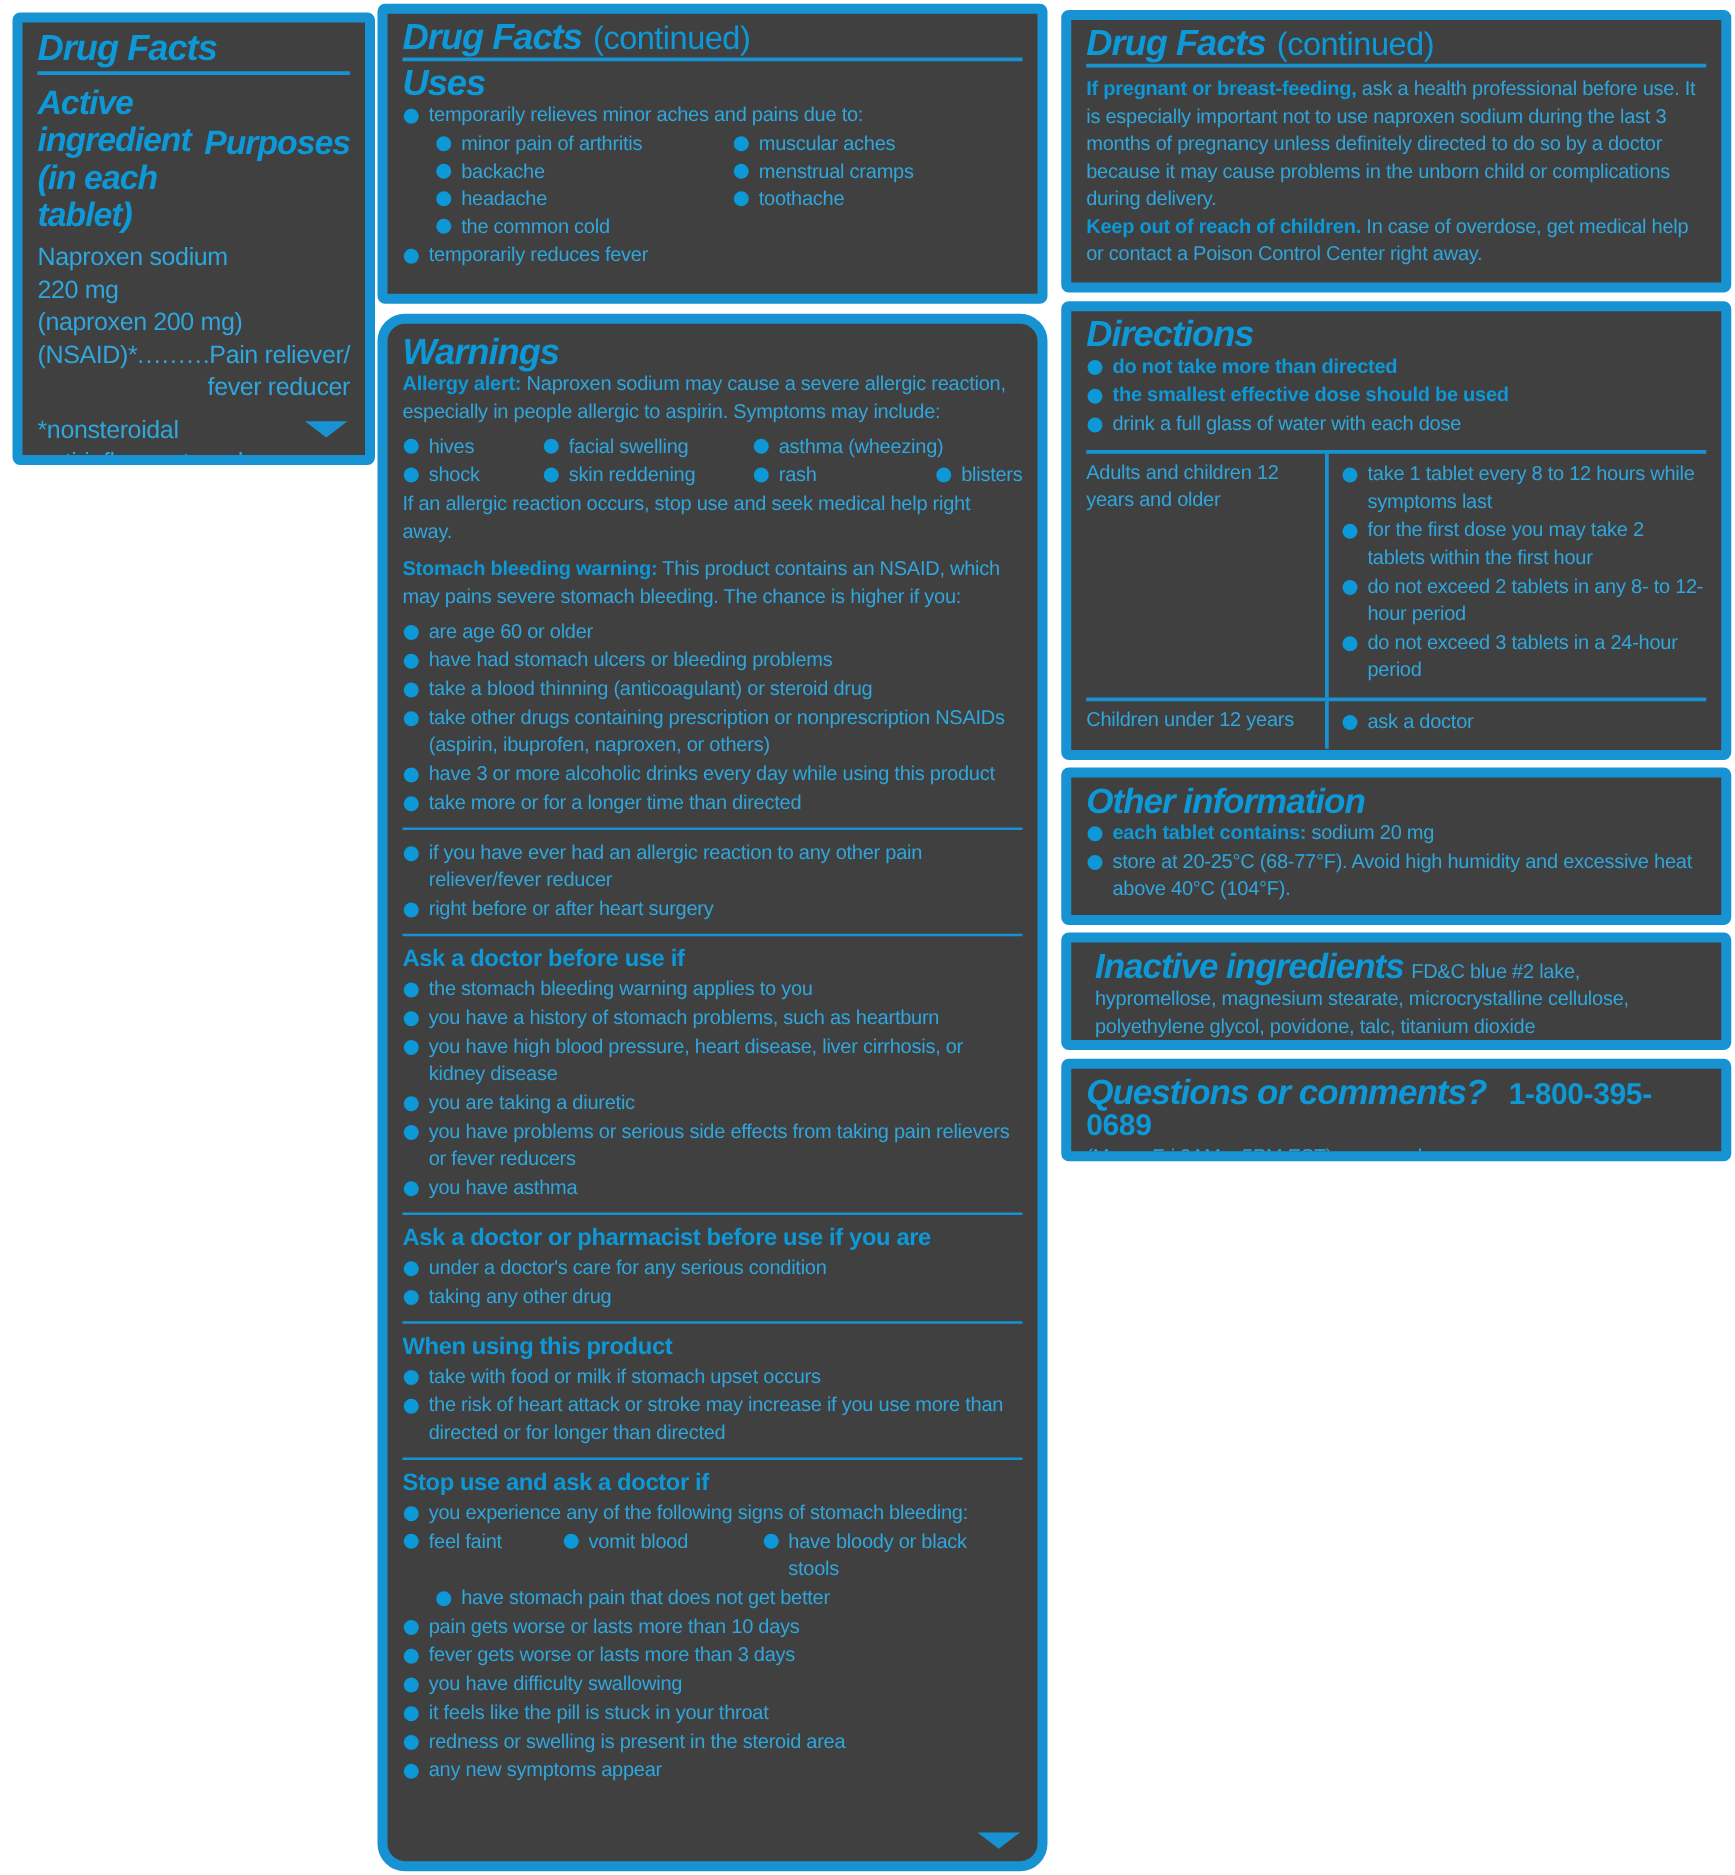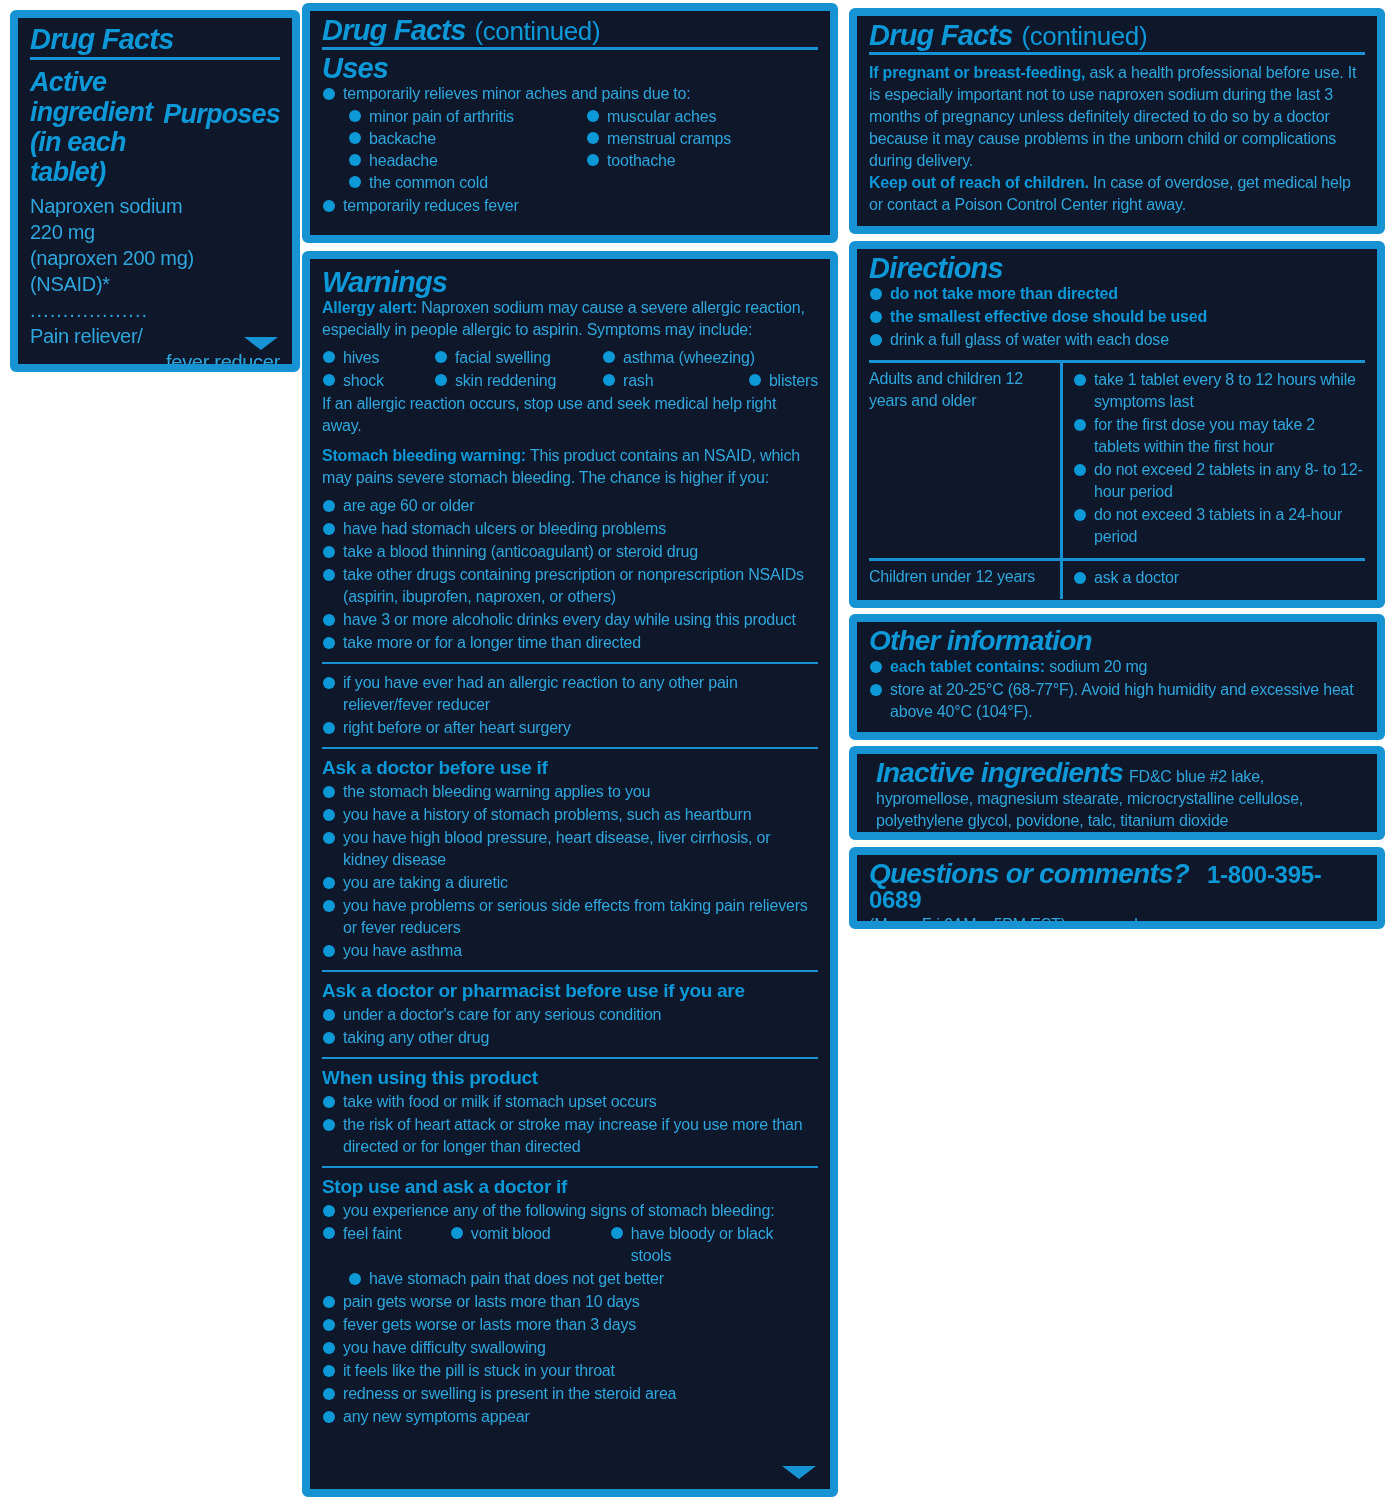--- a/index.html
+++ b/index.html
@@ -8,21 +8,21 @@
     --tx:#2FA6DC;
   }
   *{margin:0;padding:0;box-sizing:border-box;}
   html,body{background:#fff;}
   body{
     position:relative;width:1388px;height:1500px;
     font-family:"Liberation Sans",sans-serif;
     color:var(--tx);font-size:16px;line-height:22px;letter-spacing:-0.2px;
   }
   .box{
-    position:absolute;background:#0f172a;
+    position:absolute;background:#404040;
     border:8px solid var(--bd);border-radius:6px;
     padding:8px 12px;overflow:hidden;
   }
   .ttl{display:flex;align-items:baseline;gap:9px;color:var(--hd);}
   .df{font-style:italic;font-weight:bold;font-size:29px;letter-spacing:-0.8px;}
   .cont{font-size:26px;letter-spacing:-0.4px;}
   .rule{height:3px;background:var(--bd);margin:5px 0 7px;}
   .sec{font-style:italic;font-weight:bold;font-size:29px;color:var(--hd);letter-spacing:-0.8px;margin:0 0 4px;}
   .sub{font-weight:bold;font-size:19px;color:var(--hd);letter-spacing:-0.3px;margin:1px 0 2px;}
   .divl{height:2px;background:var(--bd);margin:8px 0;}
@@ -37,21 +37,21 @@
     position:absolute;width:0;height:0;
     border-left:17px solid transparent;border-right:17px solid transparent;
     border-top:13px solid var(--bd);
   }
   
   .lp{font-size:20px;line-height:26px;letter-spacing:-0.3px;}
   .lp-headrow{display:flex;justify-content:space-between;color:var(--hd);
     font-weight:bold;font-style:italic;font-size:27px;line-height:30px;letter-spacing:-0.8px;margin:4px 0 6px;}
   .lp-active{width:170px;}
   .lp-purposes{margin-top:32px;}
-  .leader{display:flex;align-items:flex-start;flex-direction:column;}
+  .leader{display:flex;align-items:flex-end;}
   .dots{flex:1;overflow:hidden;white-space:nowrap;letter-spacing:1px;}
   .right{text-align:right;}
   
   .u2{display:flex;margin-left:26px;}
   .u2 .c1{width:238px;}
   
   .ar{display:flex;margin:1px 0;}
   .w105{width:112px;}
   .w165{width:168px;}
   .mla{margin-left:auto;}
@@ -135,21 +135,21 @@
         <span class="dot"></span>
         <span>the common cold</span>
       </span>
   </div>
   <div class="b">
     <span class="dot"></span>
     <span>temporarily reduces fever</span>
   </div>
 </div>
 
-<div class="box" style="left:302px;top:251px;width:536px;height:1246px;">
+<div class="box" style="left:302px;top:251px;width:536px;height:1246px;border-radius:22px;">
   <div class="sec" style="margin-top:4px;">Warnings</div>
 
   <div class="para">
     <span class="bold">Allergy alert:</span><span> Naproxen sodium may cause a severe allergic reaction, especially in people allergic to aspirin. Symptoms may include:</span>
   </div>
   <div class="ar">
     <span class="pair w105">
         <span class="dot"></span>
         <span>hives</span>
       </span>

